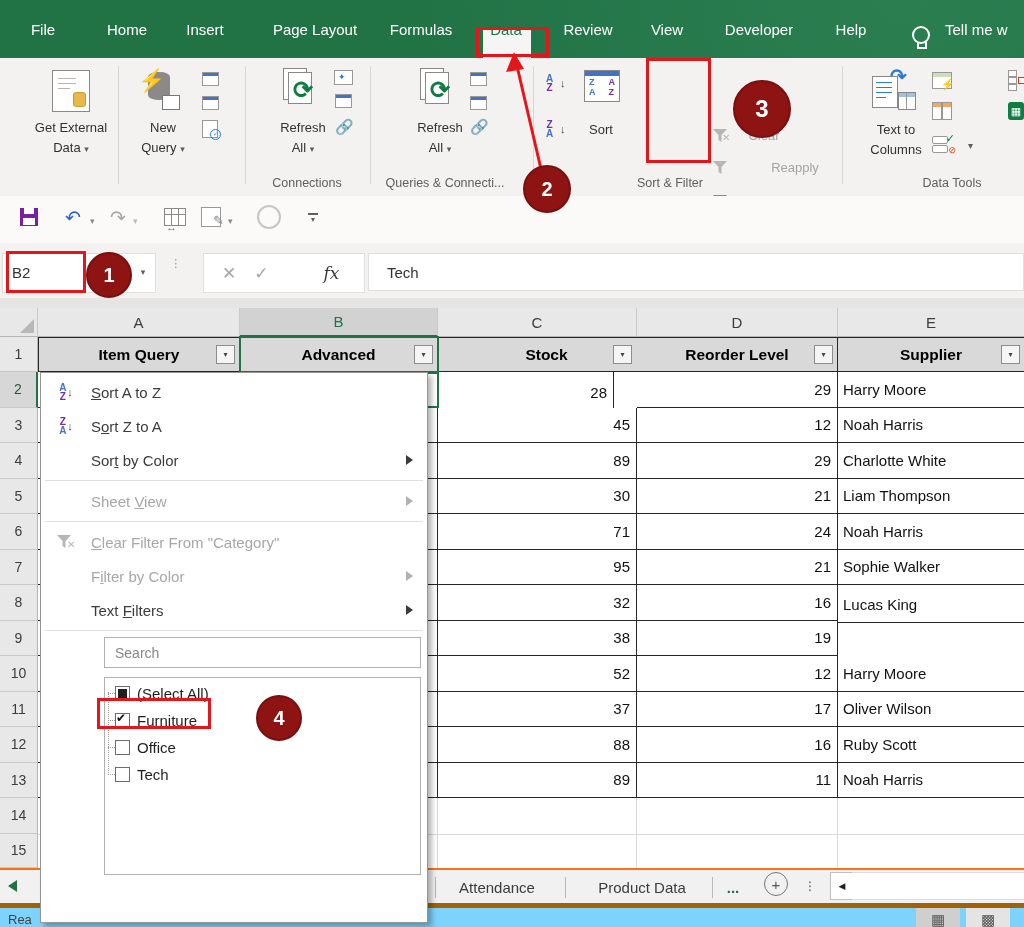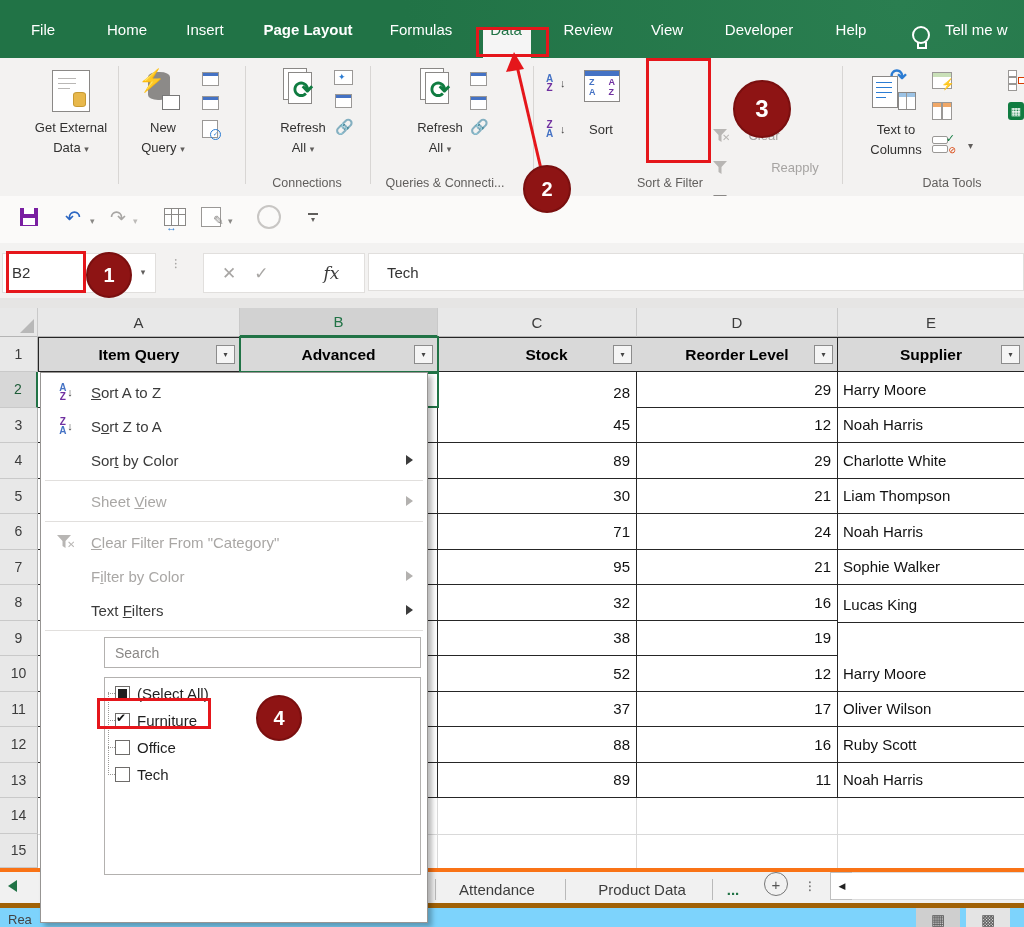--- a/index.html
+++ b/index.html
@@ -55,21 +55,21 @@
     display:flex;align-items:center;justify-content:center;font-size:15.5px;font-weight:bold;color:#000;box-sizing:border-box;}
   .fltbtn{position:absolute;width:19px;height:19px;background:#f5f5f5;border:1px solid #8c8c8c;box-sizing:border-box;
     display:flex;align-items:center;justify-content:center;font-size:8px;color:#444;}
   .dcell{position:absolute;background:#fff;border-right:1.5px solid #262626;border-bottom:1.5px solid #262626;
     display:flex;align-items:center;font-size:15px;color:#111;box-sizing:border-box;}
   .dcell.num{justify-content:flex-end;padding-right:6px;}
   .dcell.txt{justify-content:flex-start;padding-left:5px;}
   .litegrid{position:absolute;background:#d9d9d9;}
   #b1-sel{left:239px;top:336px;width:200px;height:37px;border:2px solid #217346;box-sizing:border-box;pointer-events:none;}
   
-  #tabbar{left:0;top:868px;width:1024px;height:35px;background:#f1f1f1;border-top:4px solid #f97316;}
+  #tabbar{left:0;top:868px;width:1024px;height:35px;background:#f1f1f1;border-top:2px solid #f97316;}
   .sheettab{position:absolute;top:0;height:35px;display:flex;align-items:center;font-size:15px;color:#3c3c3c;transform:translateX(-50%);}
   .tabdiv{position:absolute;top:7px;height:21px;width:1px;background:#b9b9b9;}
   #navleft{left:8px;top:880px;width:0;height:0;border-top:6px solid transparent;border-bottom:6px solid transparent;border-right:9px solid #217346;}
   #addsheet{left:764px;top:872px;width:22px;height:22px;border:1px solid #767676;border-radius:50%;display:flex;align-items:center;justify-content:center;color:#555;font-size:15px;}
   #tabdots{left:808px;top:868px;height:35px;display:flex;align-items:center;color:#767676;font-size:14px;letter-spacing:1px;}
   #hscroll-btn{left:830px;top:872px;width:22px;height:26px;background:#fff;border:1px solid #bfbfbf;display:flex;align-items:center;justify-content:center;font-size:9px;color:#222;}
   #hscroll-track{left:852px;top:872px;width:172px;height:26px;background:#fff;border:1px solid #dcdcdc;border-left:none;}
   #statusbar{left:0;top:903px;width:1024px;height:24px;background:#7dd3fc;border-top:5px solid #a16207;}
   #status-text{position:absolute;left:8px;top:4px;font-size:13px;color:#444;}
   .viewico{position:absolute;top:0px;width:44px;height:24px;display:flex;align-items:center;justify-content:center;font-size:15px;color:#555;}
@@ -103,21 +103,21 @@
 <body>
 
 <div id="app">
 
   <div class="abs" id="titlebar">
     <div class="abs" id="data-tab-bg"></div>
     <div id="tabs-host">
         <div class="ttab abs" style="left: 43px;">File</div>
         <div class="ttab abs" style="left: 127px;">Home</div>
         <div class="ttab abs" style="left: 205px;">Insert</div>
-        <div class="ttab abs" style="left: 308px; font-weight: bold;">Page Layout</div>
+        <div class="ttab abs" style="left: 315px;">Page Layout</div>
         <div class="ttab abs" style="left: 421px;">Formulas</div>
         <div class="ttab active abs" style="left: 506px;">Data</div>
         <div class="ttab abs" style="left: 588px;">Review</div>
         <div class="ttab abs" style="left: 667px;">View</div>
         <div class="ttab abs" style="left: 759px;">Developer</div>
         <div class="ttab abs" style="left: 851px;">Help</div>
       </div>
     <div class="abs" id="bulb"></div>
     <div class="abs" id="bulb-base"></div>
     <div class="abs" id="tellme">Tell me w</div>
@@ -348,21 +348,21 @@
       <div class="fltbtn" style="left: 216px; top: 345px;">▾</div>
       <div class="hcell" style="left: 240px; top: 337px; width: 198px; height: 35px;">Advanced</div>
       <div class="fltbtn" style="left: 414px; top: 345px;">▾</div>
       <div class="hcell" style="left: 438px; top: 337px; width: 218px; height: 35px;">Stock</div>
       <div class="fltbtn" style="left: 613px; top: 345px;">▾</div>
       <div class="hcell" style="left: 637px; top: 337px; width: 201px; height: 35px;">Reorder Level</div>
       <div class="fltbtn" style="left: 814px; top: 345px;">▾</div>
       <div class="hcell" style="left: 838px; top: 337px; width: 187px; height: 35px;">Supplier</div>
       <div class="fltbtn" style="left: 1001px; top: 345px;">▾</div>
       <div class="dcell" style="left: 38px; top: 372px; width: 400px; height: 35.5px;"></div>
-      <div class="dcell num" style="left: 438px; top: 372px; width: 199px; height: 42px;">28</div>
+      <div class="dcell num" style="left: 415px; top: 372px; width: 199px; height: 42px;">28</div>
       <div class="dcell num" style="left: 637px; top: 372px; width: 201px; height: 35.5px;">29</div>
       <div class="dcell txt" style="left: 838px; top: 372px; width: 187px; height: 35.5px;">Harry Moore</div>
       <div class="dcell" style="left: 38px; top: 407.5px; width: 400px; height: 35.5px;"></div>
       <div class="dcell num" style="left: 438px; top: 407.5px; width: 199px; height: 35.5px;">45</div>
       <div class="dcell num" style="left: 637px; top: 407.5px; width: 201px; height: 35.5px;">12</div>
       <div class="dcell txt" style="left: 838px; top: 407.5px; width: 187px; height: 35.5px;">Noah Harris</div>
       <div class="dcell" style="left: 38px; top: 443px; width: 400px; height: 35.5px;"></div>
       <div class="dcell num" style="left: 438px; top: 443px; width: 199px; height: 35.5px;">89</div>
       <div class="dcell num" style="left: 637px; top: 443px; width: 201px; height: 35.5px;">29</div>
       <div class="dcell txt" style="left: 838px; top: 443px; width: 187px; height: 35.5px;">Charlotte White</div>

